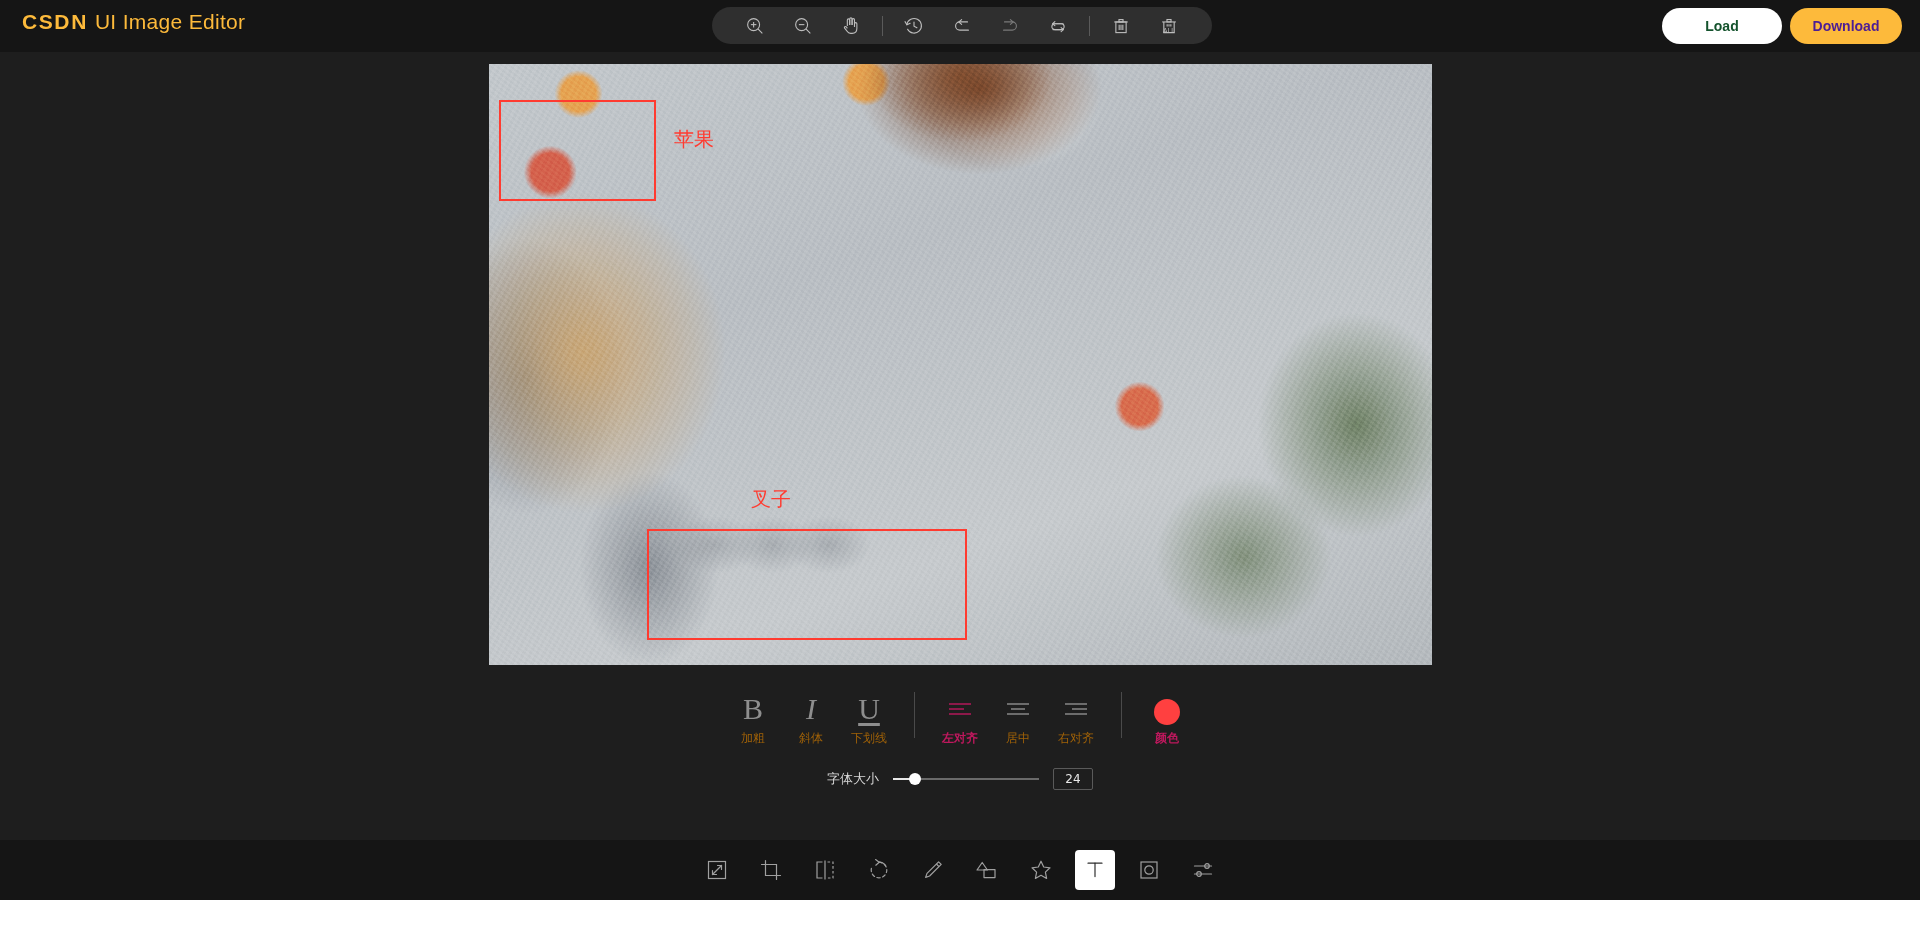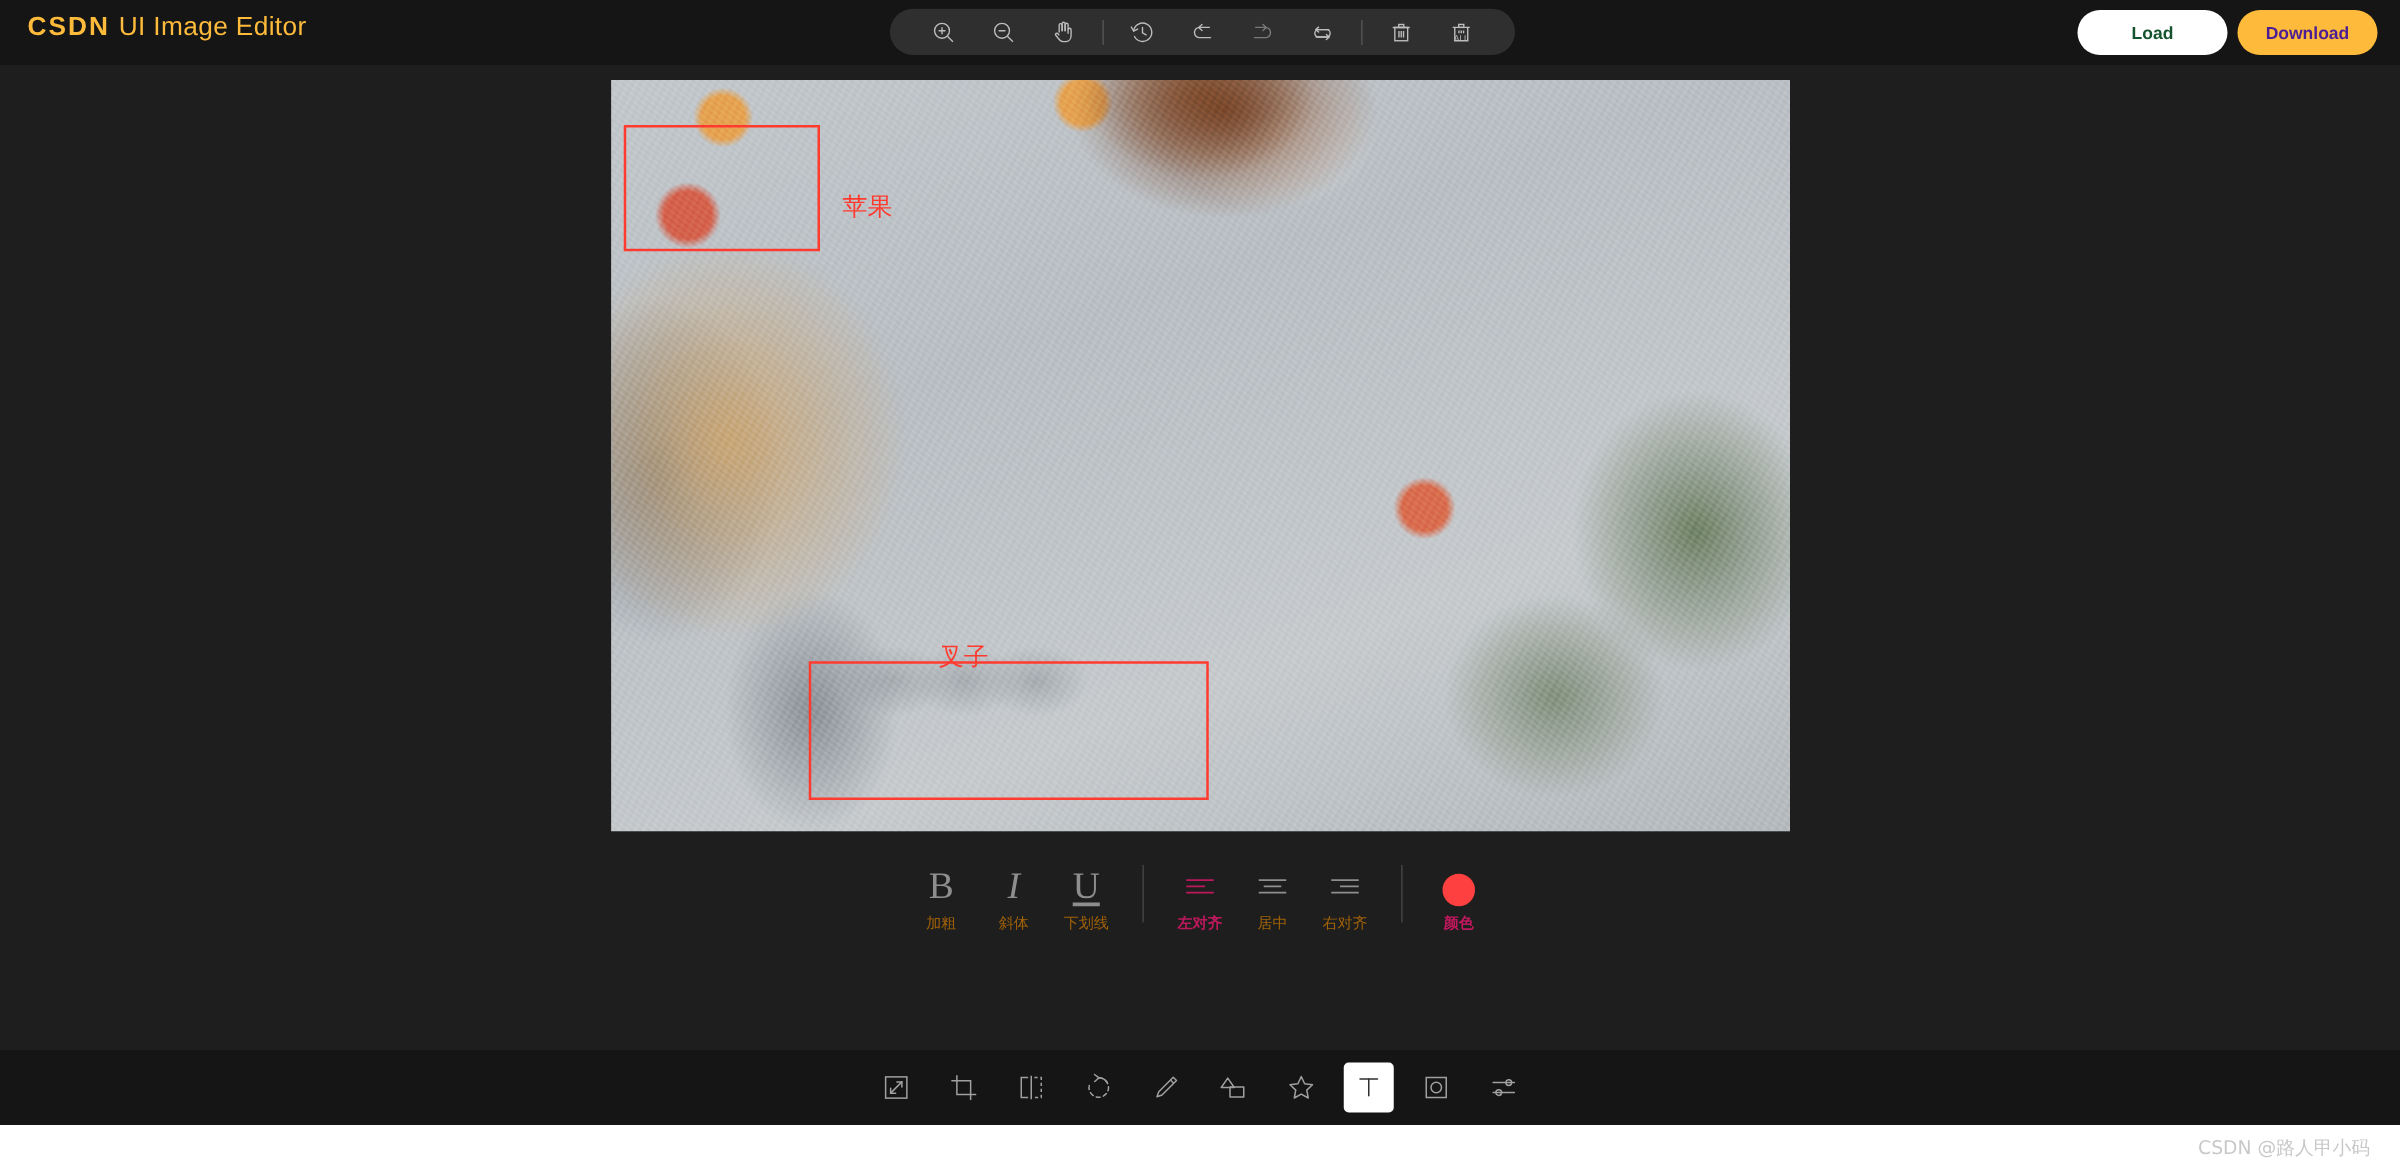--- a/index.html
+++ b/index.html
@@ -115,21 +115,20 @@
     position: absolute;
     border: 2px solid #ff3b30;
     pointer-events: none;
   }
   .anno-label {
     position: absolute;
     color: #ff3b30;
     font-size: 20px;
     line-height: 1;
     white-space: nowrap;
-    margin-top: 27px;
   }
 
   
   .text-panel {
     position: absolute; left: 0; top: 690px;
     width: 1920px; height: 115px;
   }
   .tp-row {
     position: absolute; left: 0; top: 0;
     width: 1920px; height: 68px;
@@ -386,20 +385,29 @@
       <div class="tp-sep"></div>
 
       <div class="tp-item active">
         <span class="glyph" style="height:38px;">
           <span class="color-dot" style="background: rgb(255, 64, 64);"></span>
         </span>
         <span class="cap">颜色</span>
       </div>
     </div>
 
+    <div class="tp-slider-row">
+      <span class="sl-label">字体大小</span>
+      <div class="slider">
+        <div class="track"></div>
+        <div class="fill"></div>
+        <div class="knob"></div>
+      </div>
+      <div class="num-box">24</div>
+    </div>
   </div>
 
   <div class="bottombar">
 
     <div class="bbtn">
       <svg width="24" height="24" viewBox="0 0 24 24" fill="none" stroke="currentColor" stroke-width="1.2" stroke-linecap="round">
         <rect x="3.5" y="3.5" width="17" height="17"></rect>
         <line x1="7.5" y1="16.5" x2="16.5" y2="7.5"></line>
         <polyline points="7.5,12.5 7.5,16.5 11.5,16.5"></polyline>
         <polyline points="16.5,11.5 16.5,7.5 12.5,7.5"></polyline>
@@ -466,17 +474,14 @@
     <div class="bbtn">
       <svg width="24" height="24" viewBox="0 0 24 24" fill="none" stroke="currentColor" stroke-width="1.2" stroke-linecap="round">
         <line x1="3.5" y1="8" x2="20.5" y2="8"></line>
         <circle cx="16" cy="8" r="2.3" fill="none"></circle>
         <line x1="3.5" y1="16" x2="20.5" y2="16"></line>
         <circle cx="8" cy="16" r="2.3" fill="none"></circle>
       </svg>
     </div>
   </div>
 
-  <div class="footer">
-    <div class="watermark">CSDN @路人甲小码</div>
-  </div>
 
 </div>
 
 </body></html>

